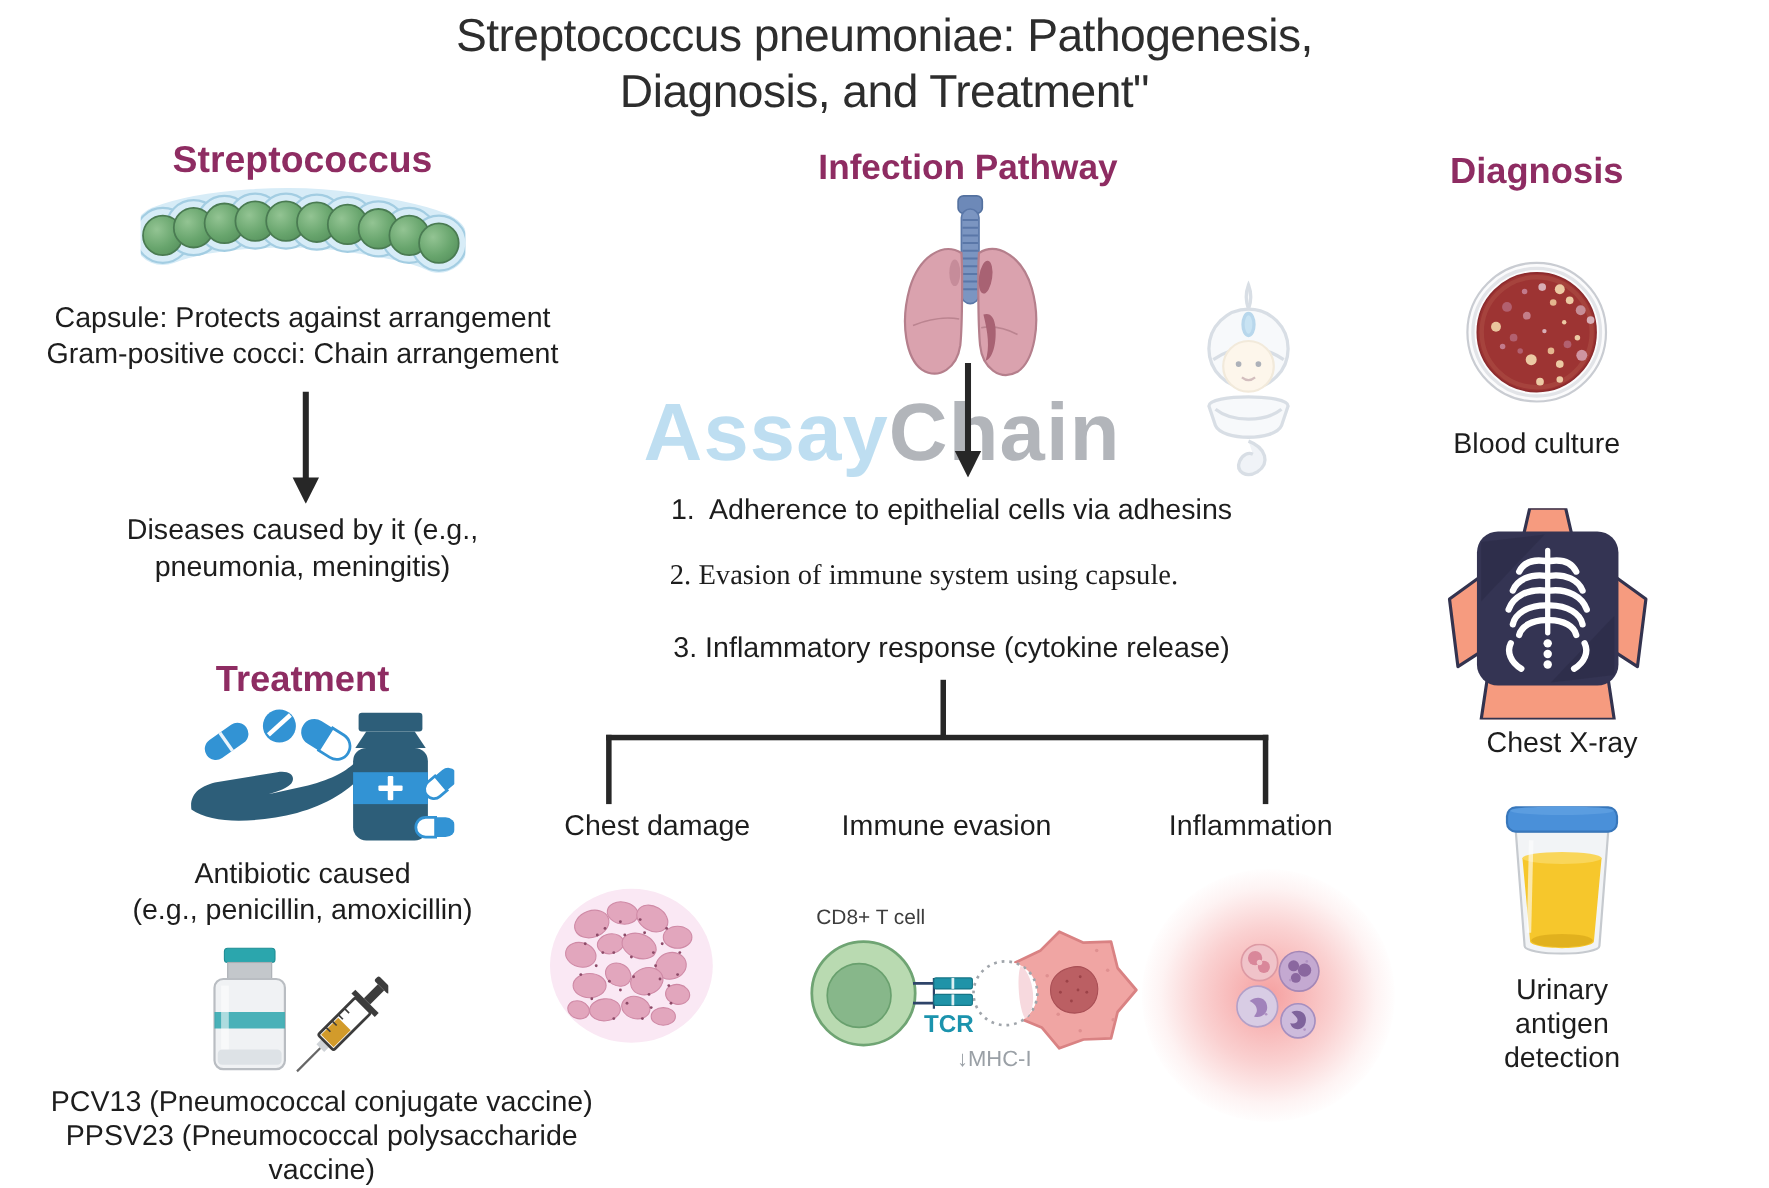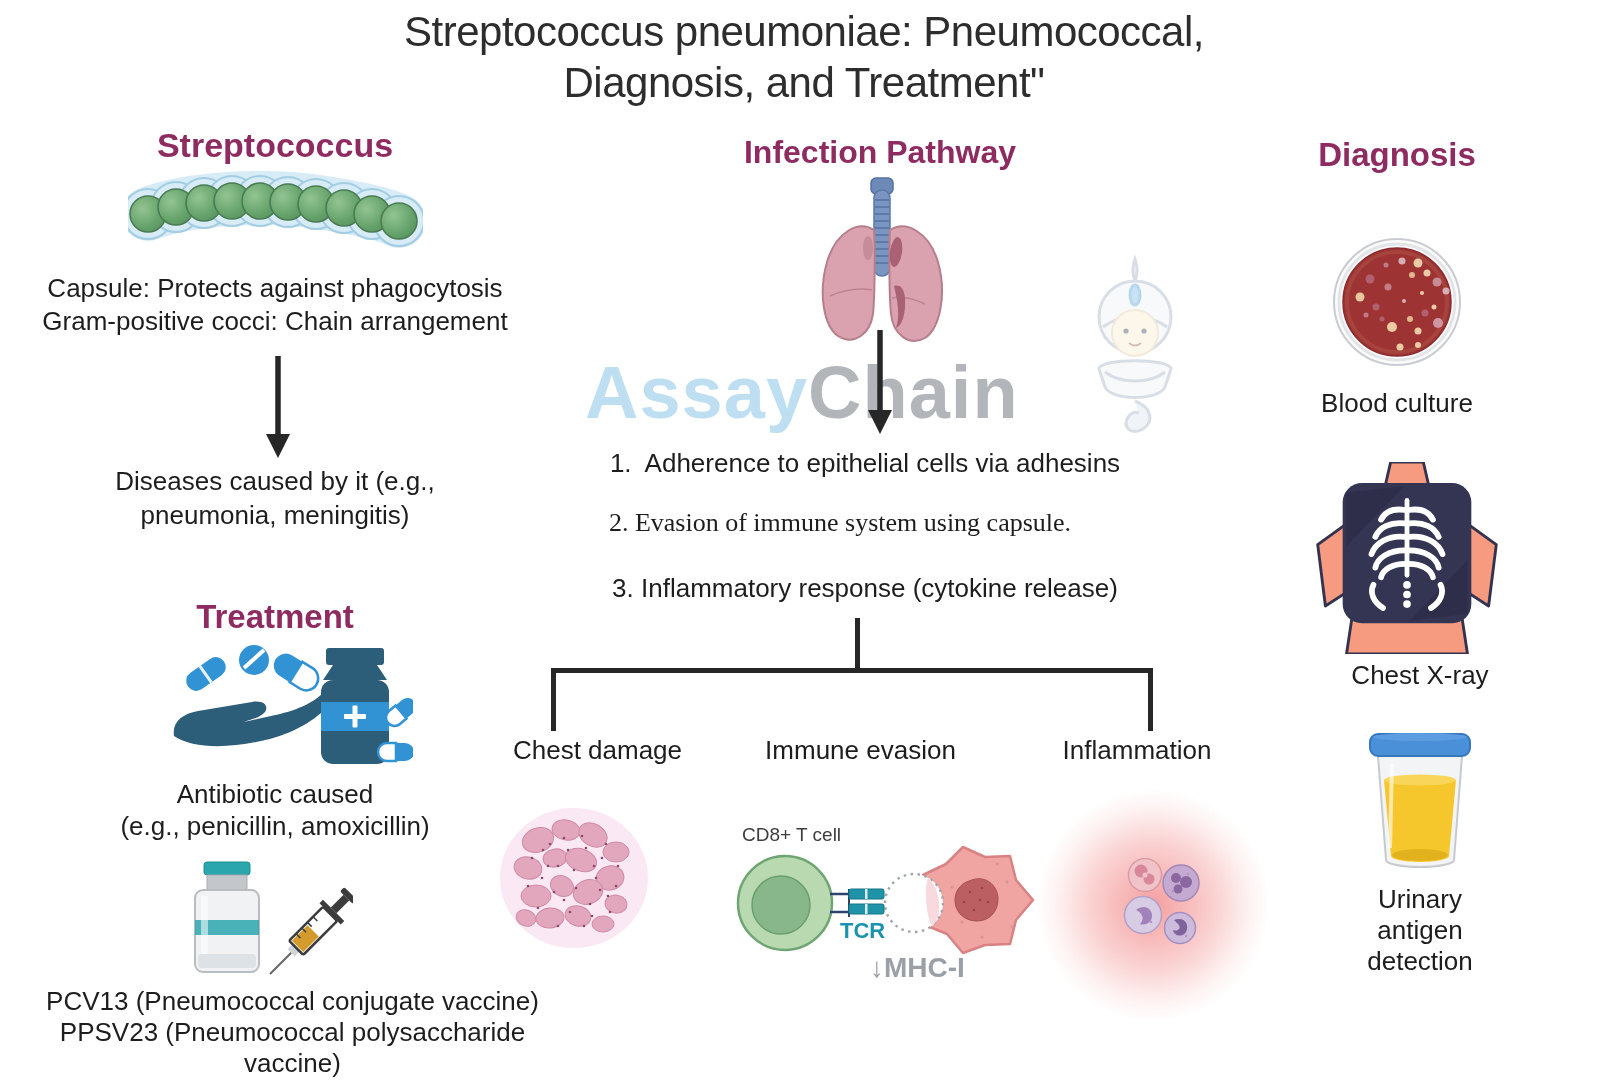--- a/index.html
+++ b/index.html
@@ -12,32 +12,32 @@
   .h34{font-size:34px;} .h33{font-size:33px;} .h32{font-size:32px;}
   .txt{font-size:26px;line-height:33px;color:#1d1d1d;}
   .step{font-size:26px;white-space:pre-wrap;color:#1d1d1d;}
   .lbl{font-size:26px;color:#1d1d1d;}
   .line{position:absolute;background:var(--connector,#272727);}
   .wm{font-size:74px;font-weight:bold;letter-spacing:1px;opacity:.8;z-index:1;white-space:nowrap;}
   .wm .p1{color:var(--watermark_blue,#aed7ee);}
   .wm .p2{color:var(--watermark_gray,#9fa3aa);}
   .cd8lbl{font-size:19px;color:#3d3d3d;}
   .tcrlbl{font-size:22px;font-weight:bold;color:var(--tcr_teal,#1b93ad);}
-  .mhclbl{font-size:28px;font-weight:bold;color:var(--mhc_gray,#9aa0a6);}
+  .mhclbl{font-size:20px;font-weight:normal;color:var(--mhc_gray,#9aa0a6);}
   .glow{border-radius:50%;
     background:radial-gradient(circle,rgba(238,96,96,.60) 0%,rgba(243,140,140,.40) 38%,rgba(249,196,196,.20) 60%,rgba(255,255,255,0) 72%);}
   svg{display:block;}
 </style>
 </head>
 <body>
 
 <div class="canvas">
 
   <div class="abs ctr title" style="left:0;top:6px;width:1608px;">
-    <div>Streptococcus pneumoniae: Pneumococcal,</div>
+    <div>Streptococcus pneumoniae: Pathogenesis,</div>
     <div>Diagnosis, and Treatment"</div>
   </div>
 
   <div class="abs ctr h h34" style="left:75px;top:126px;width:400px;">Streptococcus</div>
 
   <svg class="abs" style="left:128px;top:170px;" width="295" height="82" viewBox="0 0 295 82">
     <defs>
       <radialGradient id="gg" cx="35%" cy="35%" r="80%">
         <stop offset="0%" stop-color="#93c493"></stop>
           <stop offset="60%" stop-color="#68a56d"></stop>
@@ -65,21 +65,21 @@
         <circle cx="132" cy="31" r="18"></circle>
         <circle cx="160" cy="32" r="18"></circle>
       <circle cx="188" cy="34" r="18"></circle>
         <circle cx="216" cy="38" r="18"></circle>
         <circle cx="244" cy="44" r="18"></circle>
       <circle cx="271" cy="51" r="18"></circle>
     </g>
   </svg>
 
   <div class="abs ctr txt" style="left:20px;top:272px;width:510px;">
-    <div>Capsule: Protects against phagocytosis</div>
+    <div>Capsule: Protects against arrangement</div>
     <div>Gram-positive cocci: Chain arrangement</div>
   </div>
 
   <svg class="abs" style="left:256px;top:356px;" width="44" height="102" viewBox="0 0 44 102">
     <line x1="22" y1="0" x2="22" y2="80" stroke="#272727" stroke-width="5.5"></line>
     <polygon points="10,78 34,78 22,102" fill="#272727"></polygon>
   </svg>
 
   <div class="abs ctr txt" style="left:75px;top:464px;width:400px;line-height:34px;">
     <div>Diseases caused by it (e.g.,</div>

